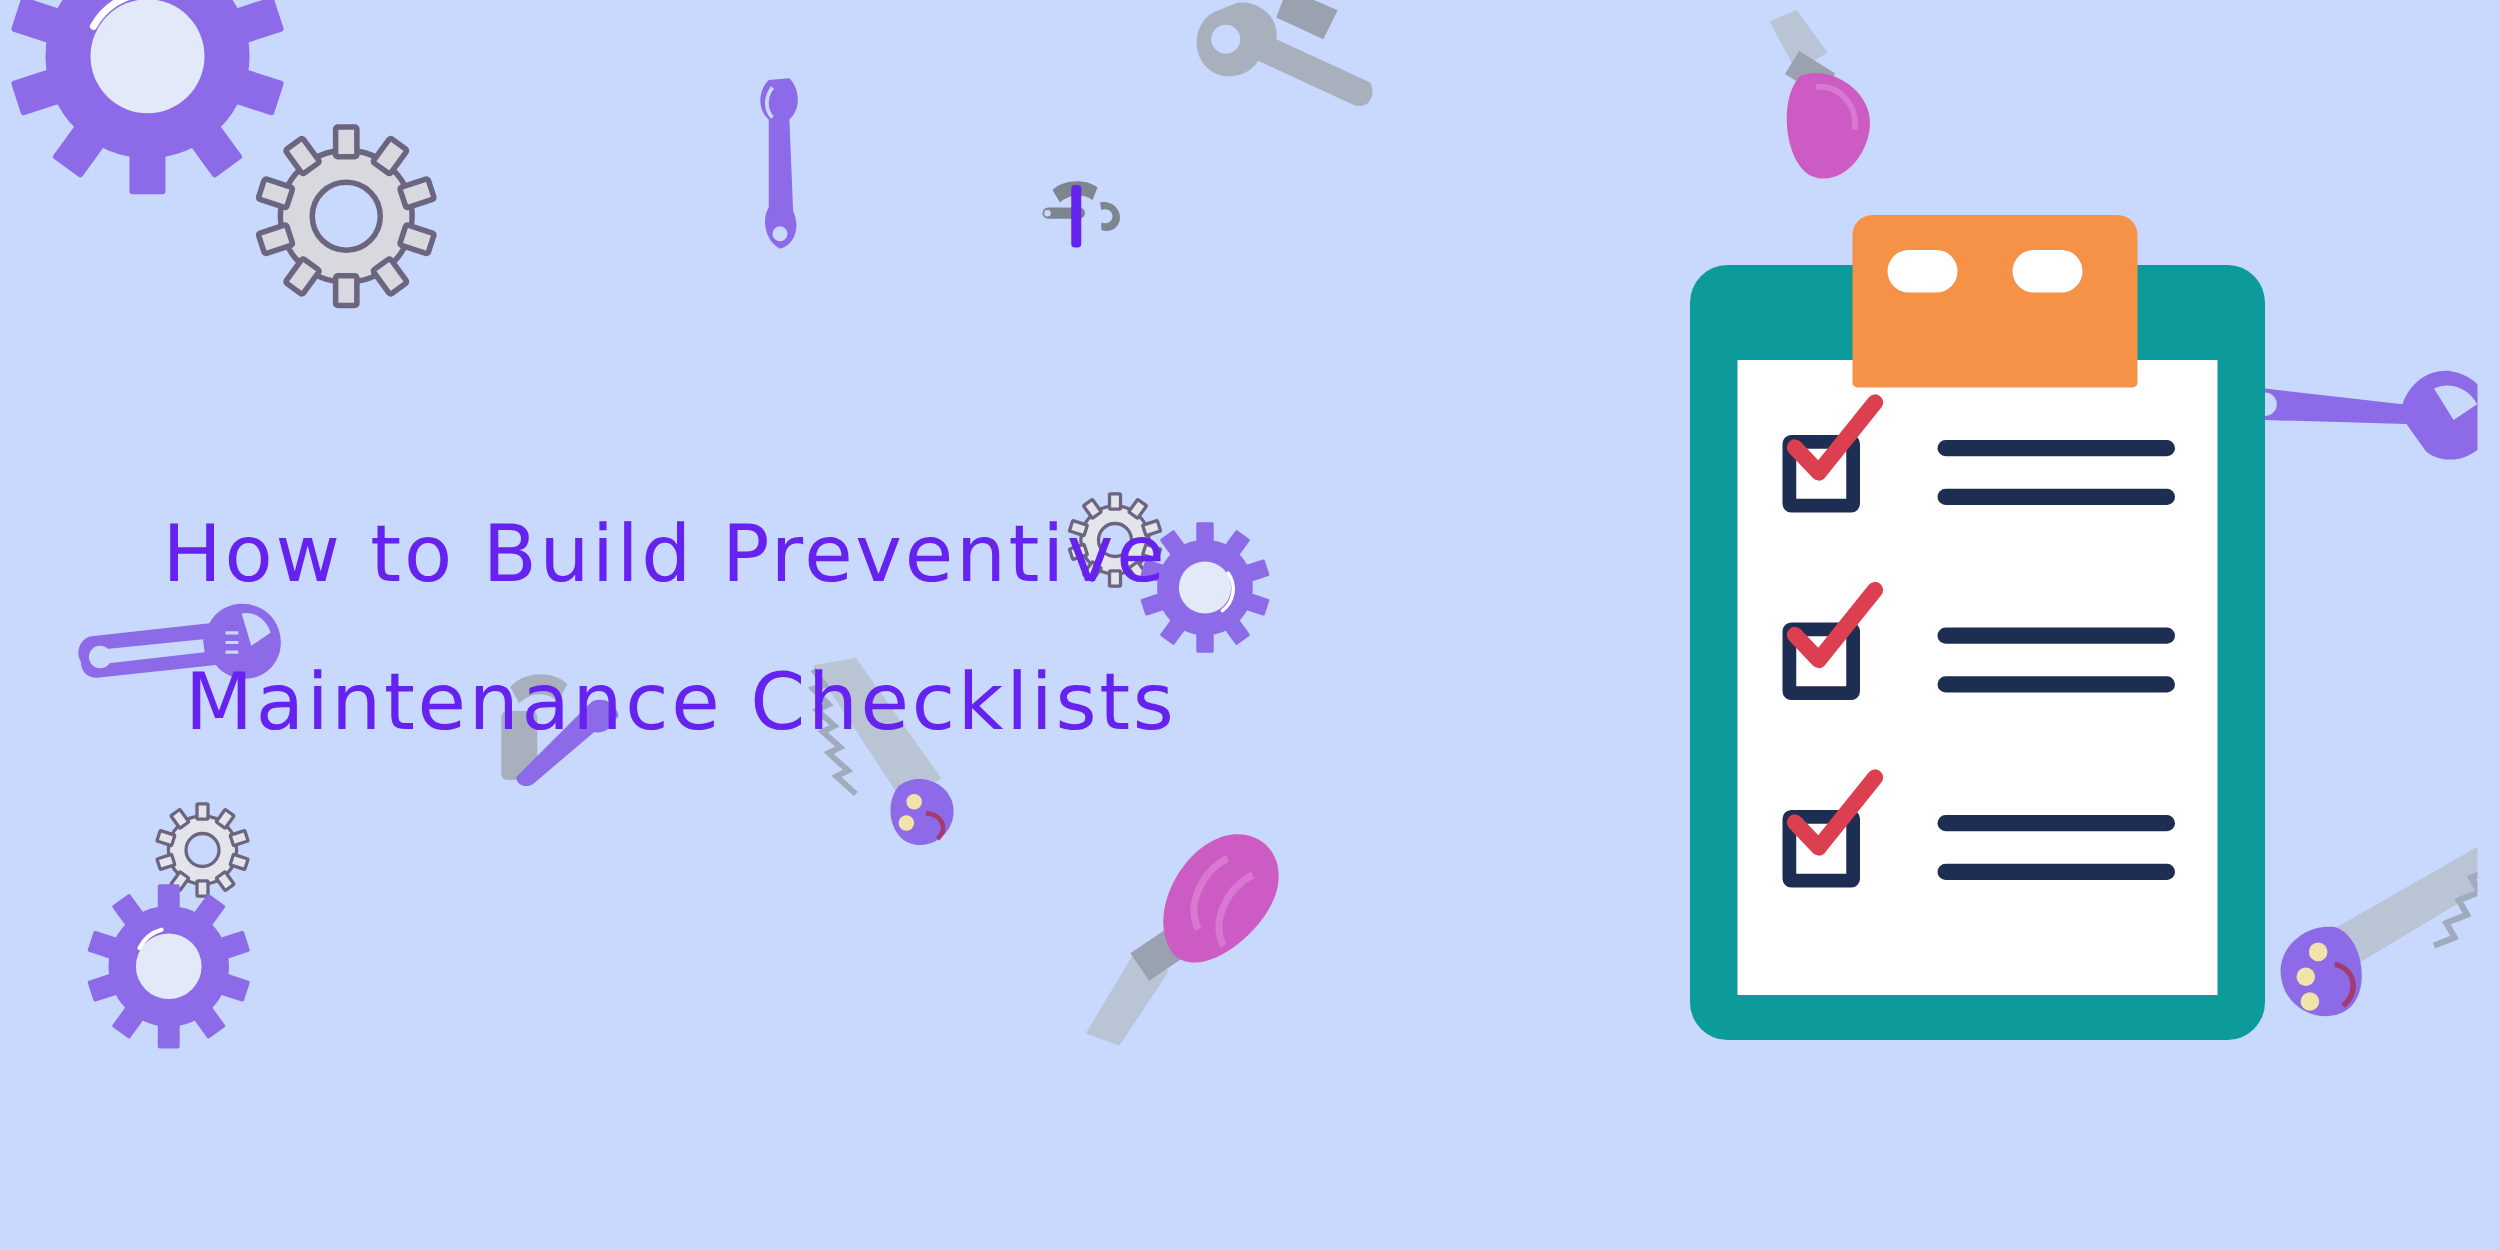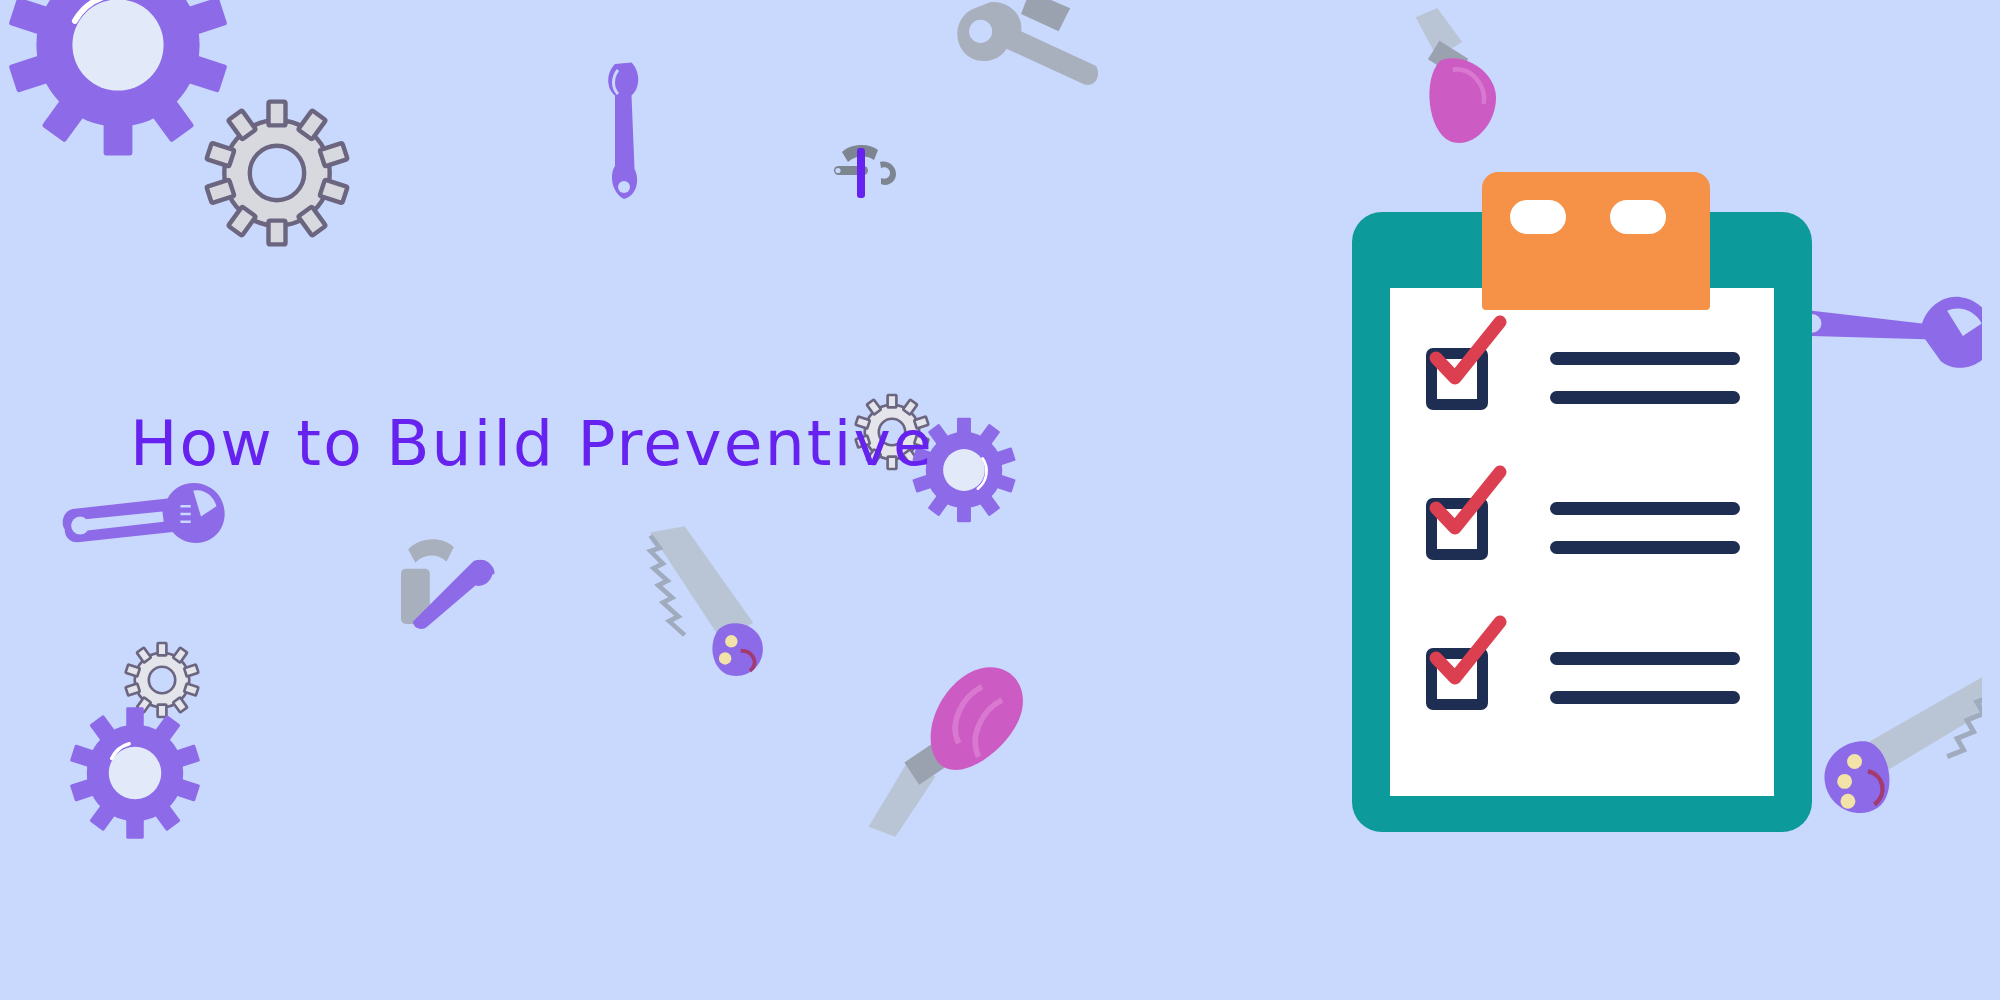--- a/index.html
+++ b/index.html
@@ -285,20 +285,21 @@
       <use href="#gt6" transform="rotate(252 50 50)"></use>
       <use href="#gt6" transform="rotate(288 50 50)"></use>
       <use href="#gt6" transform="rotate(324 50 50)"></use>
     </g>
     <circle cx="50" cy="50" r="18" fill="#e2eaf9"></circle>
     <path d="M34 40 A19 19 0 0 1 46 30" stroke="#ffffff" stroke-width="2.4" fill="none" stroke-linecap="round"></path>
   </svg>
 
   <div id="title-block">
     <div class="title-line" id="title-line-1">How to Build Preventive</div>
+    <div class="title-line" id="title-line-2">Maintenance Checklists</div>
   </div>
 
   <div id="clipboard">
 
     <div id="clip-body"></div>
 
     <div id="clip-paper">
 
       <div class="check-row" style="top:46px;">
         <div class="checkbox"></div>

